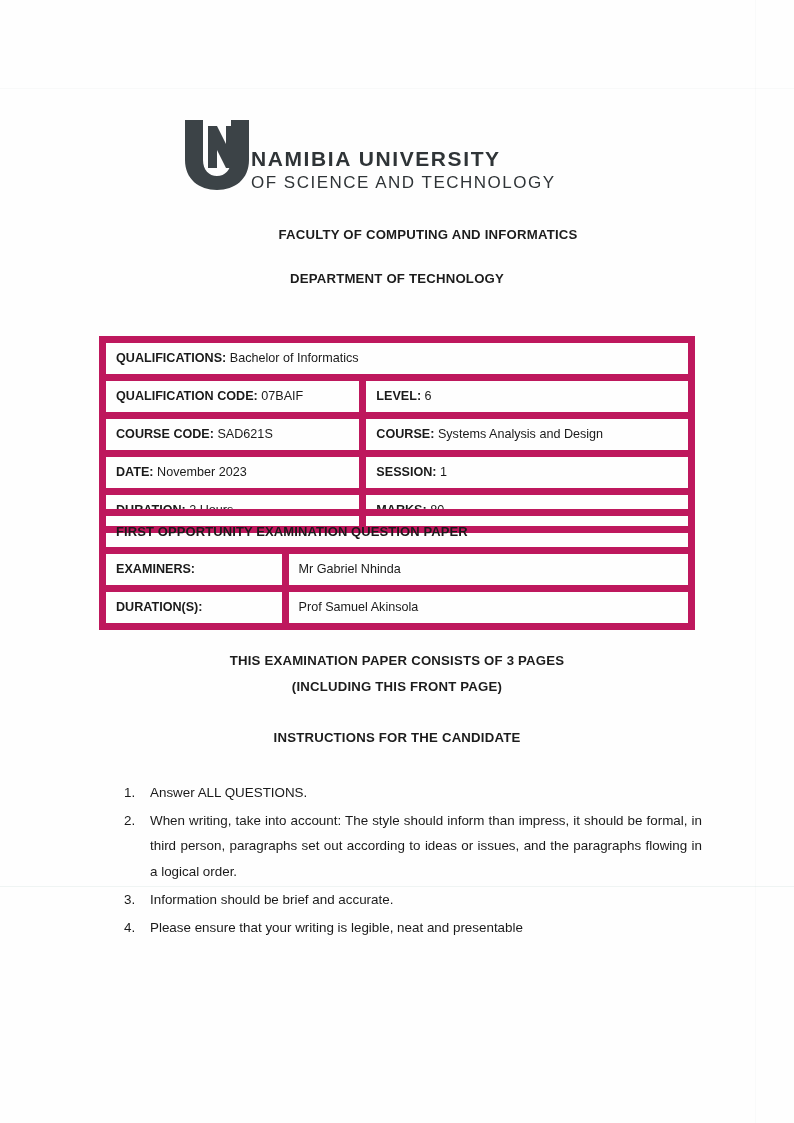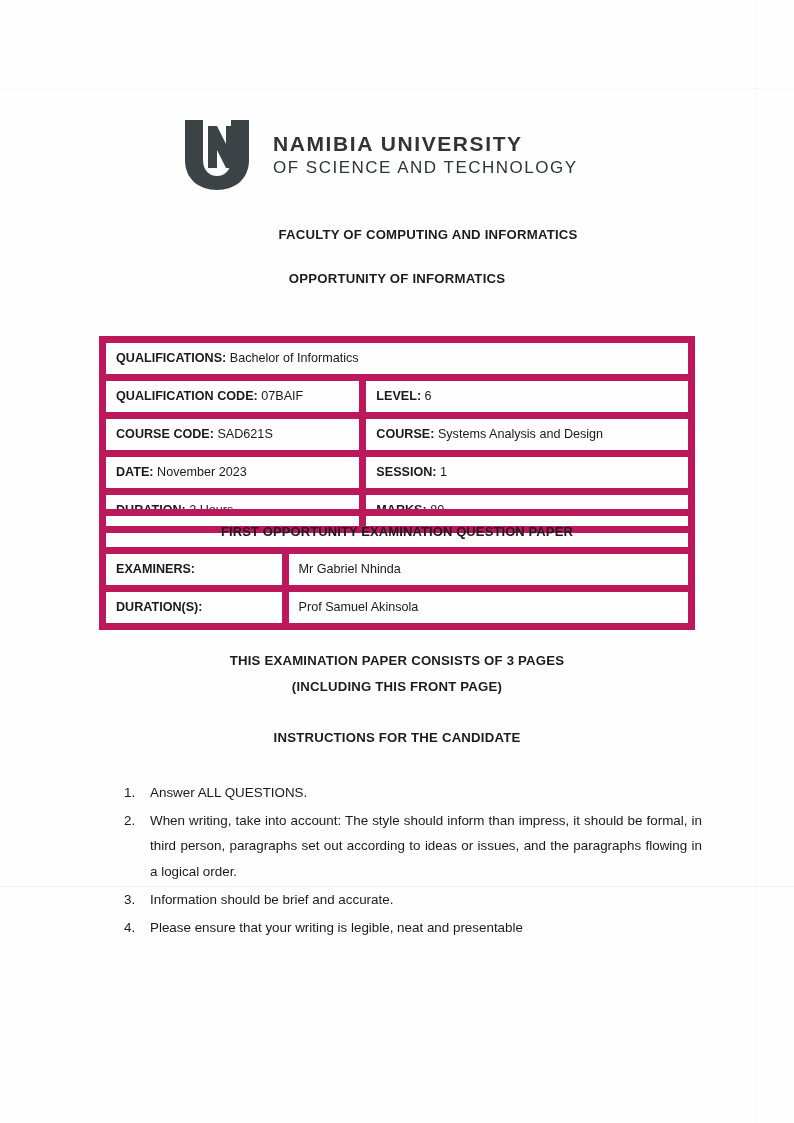--- a/index.html
+++ b/index.html
@@ -29,22 +29,22 @@
     background: #cfd6d4;
     opacity: .35;
   }
 
   
   .logo-row {
     position: absolute;
     left: 183px;
     top: 118px;
     display: flex;
-    align-items: center;
-    gap: 22px;
+    align-items: flex-end;
+    gap: 0;
   }
   .logo-mark {
     width: 68px;
     height: 74px;
     flex: none;
   }
   .wordmark {
     display: flex;
     flex-direction: column;
     justify-content: center;
@@ -99,21 +99,21 @@
     vertical-align: middle;
     height: 16px;
   }
   .lbl {
     font-weight: 700;
   }
   .val {
     font-weight: 400;
   }
   .table-title-cell {
-    text-align: center;
+    text-align: left;
     font-weight: 700;
     font-size: 13px;
     letter-spacing: .1px;
   }
 
   
   #pages-line1 { top: 653px; }
   #pages-line2 { top: 679px; }
   #instructions-heading { top: 730px; }
 
@@ -162,21 +162,21 @@
 
       <path d="M25 8 H34 L43 26 V8 H52 V50 H43 L34 32 V50 H25 Z" fill="#3c4347"></path>
     </svg>
     <div class="wordmark">
       <div class="wordmark-line1">NAMIBIA UNIVERSITY</div>
       <div class="wordmark-line2">OF SCIENCE AND TECHNOLOGY</div>
     </div>
   </div>
 
   <div class="heading-center" id="faculty-heading">FACULTY OF COMPUTING AND INFORMATICS</div>
-  <div class="heading-center" id="department-heading">OPPORTUNITY OF INFORMATICS</div>
+  <div class="heading-center" id="department-heading">DEPARTMENT OF TECHNOLOGY</div>
 
   <table class="info-table" id="qualification-table">
     <colgroup>
       <col style="width:44.2%">
         <col style="width:55.8%">
     </colgroup>
     <tbody>
       <tr>
         <td colspan="2">
           <span class="lbl">QUALIFICATIONS:</span>

